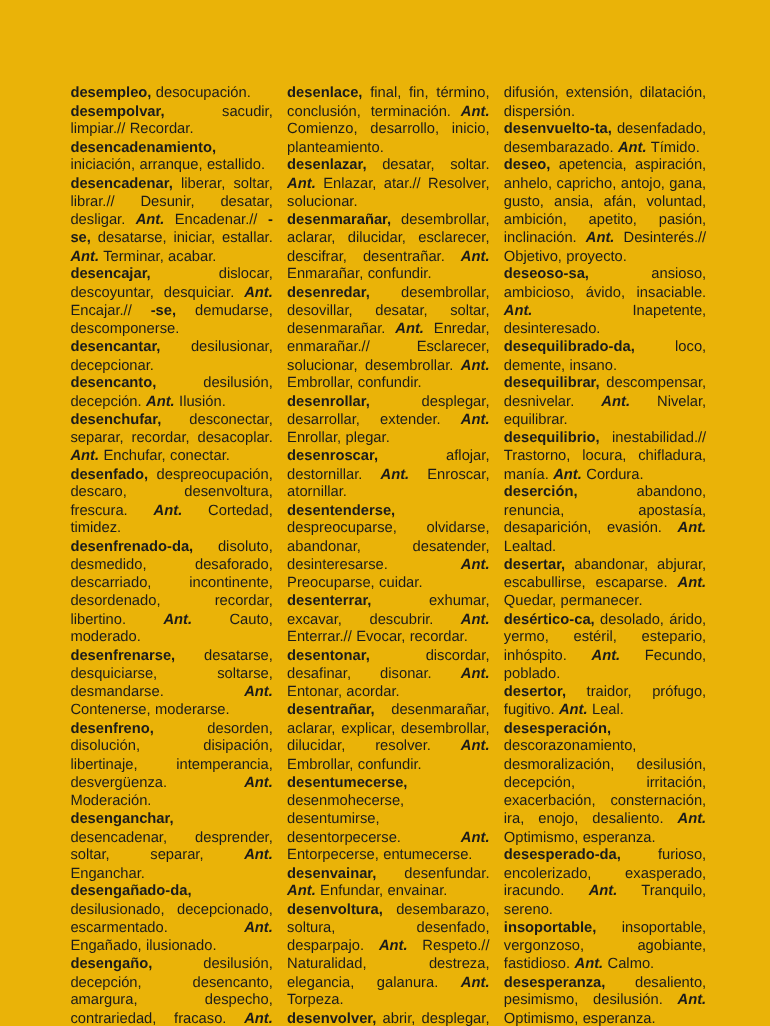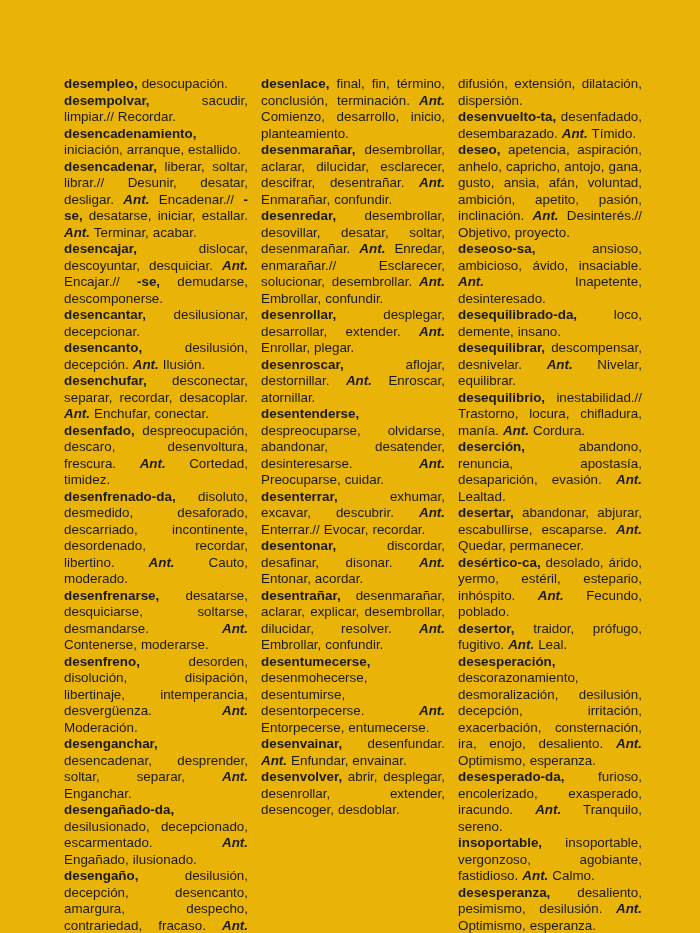--- a/index.html
+++ b/index.html
@@ -67,30 +67,32 @@
         <p><span class="s-b">desenfrenado-da,</span><span class="s-n"> disoluto, desmedido, desaforado, descarriado, incontinente, desordenado, recordar, libertino. </span><span class="s-a">Ant.</span><span class="s-n"> Cauto, moderado.</span></p>
         <p><span class="s-b">desenfrenarse,</span><span class="s-n"> desatarse, desquiciarse, soltarse, desmandarse. </span><span class="s-a">Ant.</span><span class="s-n"> Contenerse, moderarse.</span></p>
         <p><span class="s-b">desenfreno,</span><span class="s-n"> desorden, disolución, disipación, libertinaje, intemperancia, desvergüenza. </span><span class="s-a">Ant.</span><span class="s-n"> Moderación.</span></p>
         <p><span class="s-b">desenganchar,</span><span class="s-n"> desencadenar, desprender, soltar, separar, </span><span class="s-a">Ant.</span><span class="s-n"> Enganchar.</span></p>
         <p><span class="s-b">desengañado-da,</span><span class="s-n"> desilusionado, decepcionado, escarmentado. </span><span class="s-a">Ant.</span><span class="s-n"> Engañado, ilusionado.</span></p>
         <p><span class="s-b">desengaño,</span><span class="s-n"> desilusión, decepción, desencanto, amargura, despecho, contrariedad, fracaso. </span><span class="s-a">Ant.</span><span class="s-n"> Engaño, ilusión.</span></p>
         <p><span class="s-b">desengarzar,</span><span class="s-n"> desclavar, desprender, desengastar. </span></p>
       </div>
     <div class="col" lang="es">
         <p><span class="s-b">desenlace,</span><span class="s-n"> final, fin, término, conclusión, terminación. </span><span class="s-a">Ant.</span><span class="s-n"> Comienzo, desarrollo, inicio, planteamiento.</span></p>
+        <p><span class="s-b">desenlazar,</span><span class="s-n"> desatar, soltar. </span><span class="s-a">Ant.</span><span class="s-n"> Enlazar, atar.// Resolver, solucionar.</span></p>
         <p><span class="s-b">desenmarañar,</span><span class="s-n"> desembrollar, aclarar, dilucidar, esclarecer, descifrar, desentrañar. </span><span class="s-a">Ant.</span><span class="s-n"> Enmarañar, confundir.</span></p>
         <p><span class="s-b">desenredar,</span><span class="s-n"> desembrollar, desovillar, desatar, soltar, desenmarañar. </span><span class="s-a">Ant.</span><span class="s-n"> Enredar, enmarañar.// Esclarecer, solucionar, desembrollar. </span><span class="s-a">Ant.</span><span class="s-n"> Embrollar, confundir.</span></p>
         <p><span class="s-b">desenrollar,</span><span class="s-n"> desplegar, desarrollar, extender. </span><span class="s-a">Ant.</span><span class="s-n"> Enrollar, plegar.</span></p>
         <p><span class="s-b">desenroscar,</span><span class="s-n"> aflojar, destornillar. </span><span class="s-a">Ant.</span><span class="s-n"> Enroscar, atornillar.</span></p>
         <p><span class="s-b">desentenderse,</span><span class="s-n"> despreocuparse, olvidarse, abandonar, desatender, desinteresarse. </span><span class="s-a">Ant.</span><span class="s-n"> Preocuparse, cuidar.</span></p>
         <p><span class="s-b">desenterrar,</span><span class="s-n"> exhumar, excavar, descubrir. </span><span class="s-a">Ant.</span><span class="s-n"> Enterrar.// Evocar, recordar.</span></p>
         <p><span class="s-b">desentonar,</span><span class="s-n"> discordar, desafinar, disonar. </span><span class="s-a">Ant.</span><span class="s-n"> Entonar, acordar.</span></p>
         <p><span class="s-b">desentrañar,</span><span class="s-n"> desenmarañar, aclarar, explicar, desembrollar, dilucidar, resolver. </span><span class="s-a">Ant.</span><span class="s-n"> Embrollar, confundir.</span></p>
         <p><span class="s-b">desentumecerse,</span><span class="s-n"> desenmohecerse, desentumirse, desentorpecerse. </span><span class="s-a">Ant.</span><span class="s-n"> Entorpecerse, entumecerse.</span></p>
         <p><span class="s-b">desenvainar,</span><span class="s-n"> desenfundar. </span><span class="s-a">Ant.</span><span class="s-n"> Enfundar, envainar.</span></p>
+        <p><span class="s-b">desenvoltura,</span><span class="s-n"> desembarazo, soltura, desenfado, desparpajo. </span><span class="s-a">Ant.</span><span class="s-n"> Respeto.// Naturalidad, destreza, elegancia, galanura. </span><span class="s-a">Ant.</span><span class="s-n"> Torpeza.</span></p>
         <p><span class="s-b">desenvolver,</span><span class="s-n"> abrir, desplegar, desenrollar, extender, desencoger, desdoblar. </span></p>
       </div>
     <div class="col" lang="es">
         <p><span class="s-n">difusión, extensión, dilatación, dispersión.</span></p>
         <p><span class="s-b">desenvuelto-ta,</span><span class="s-n"> desenfadado, desembarazado. </span><span class="s-a">Ant.</span><span class="s-n"> Tímido.</span></p>
         <p><span class="s-b">deseo,</span><span class="s-n"> apetencia, aspiración, anhelo, capricho, antojo, gana, gusto, ansia, afán, voluntad, ambición, apetito, pasión, inclinación. </span><span class="s-a">Ant.</span><span class="s-n"> Desinterés.// Objetivo, proyecto.</span></p>
         <p><span class="s-b">deseoso-sa,</span><span class="s-n"> ansioso, ambicioso, ávido, insaciable. </span><span class="s-a">Ant.</span><span class="s-n"> Inapetente, desinteresado.</span></p>
         <p><span class="s-b">desequilibrado-da,</span><span class="s-n"> loco, demente, insano.</span></p>
         <p><span class="s-b">desequilibrar,</span><span class="s-n"> descompensar, desnivelar. </span><span class="s-a">Ant.</span><span class="s-n"> Nivelar, equilibrar.</span></p>
         <p><span class="s-b">desequilibrio,</span><span class="s-n"> inestabilidad.// Trastorno, locura, chifladura, manía. </span><span class="s-a">Ant.</span><span class="s-n"> Cordura.</span></p>

